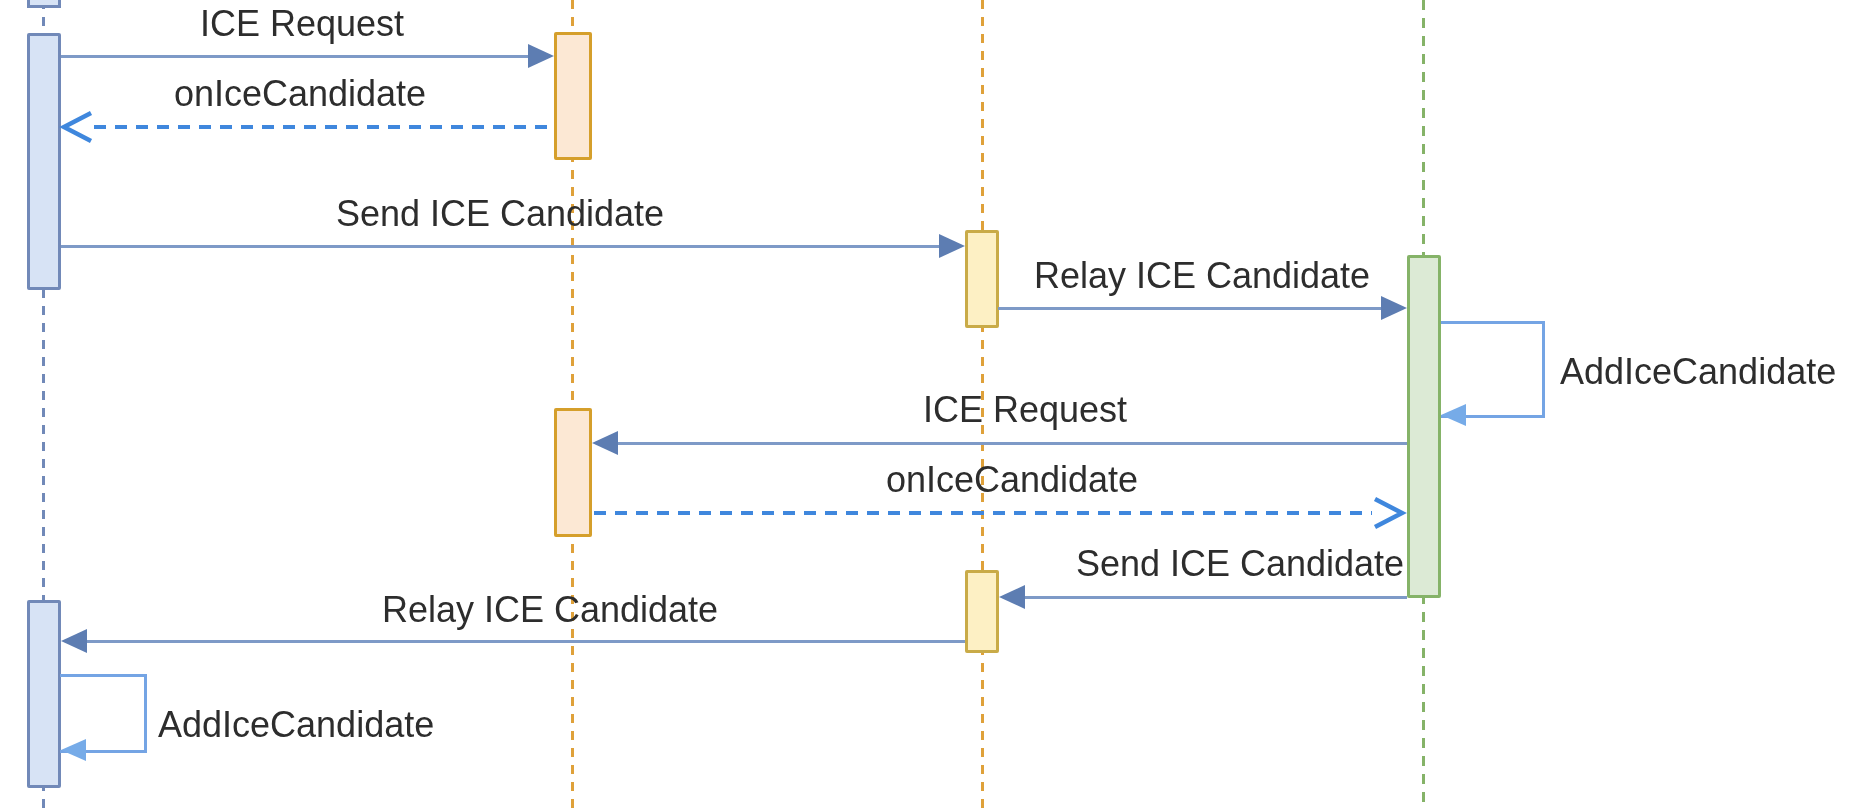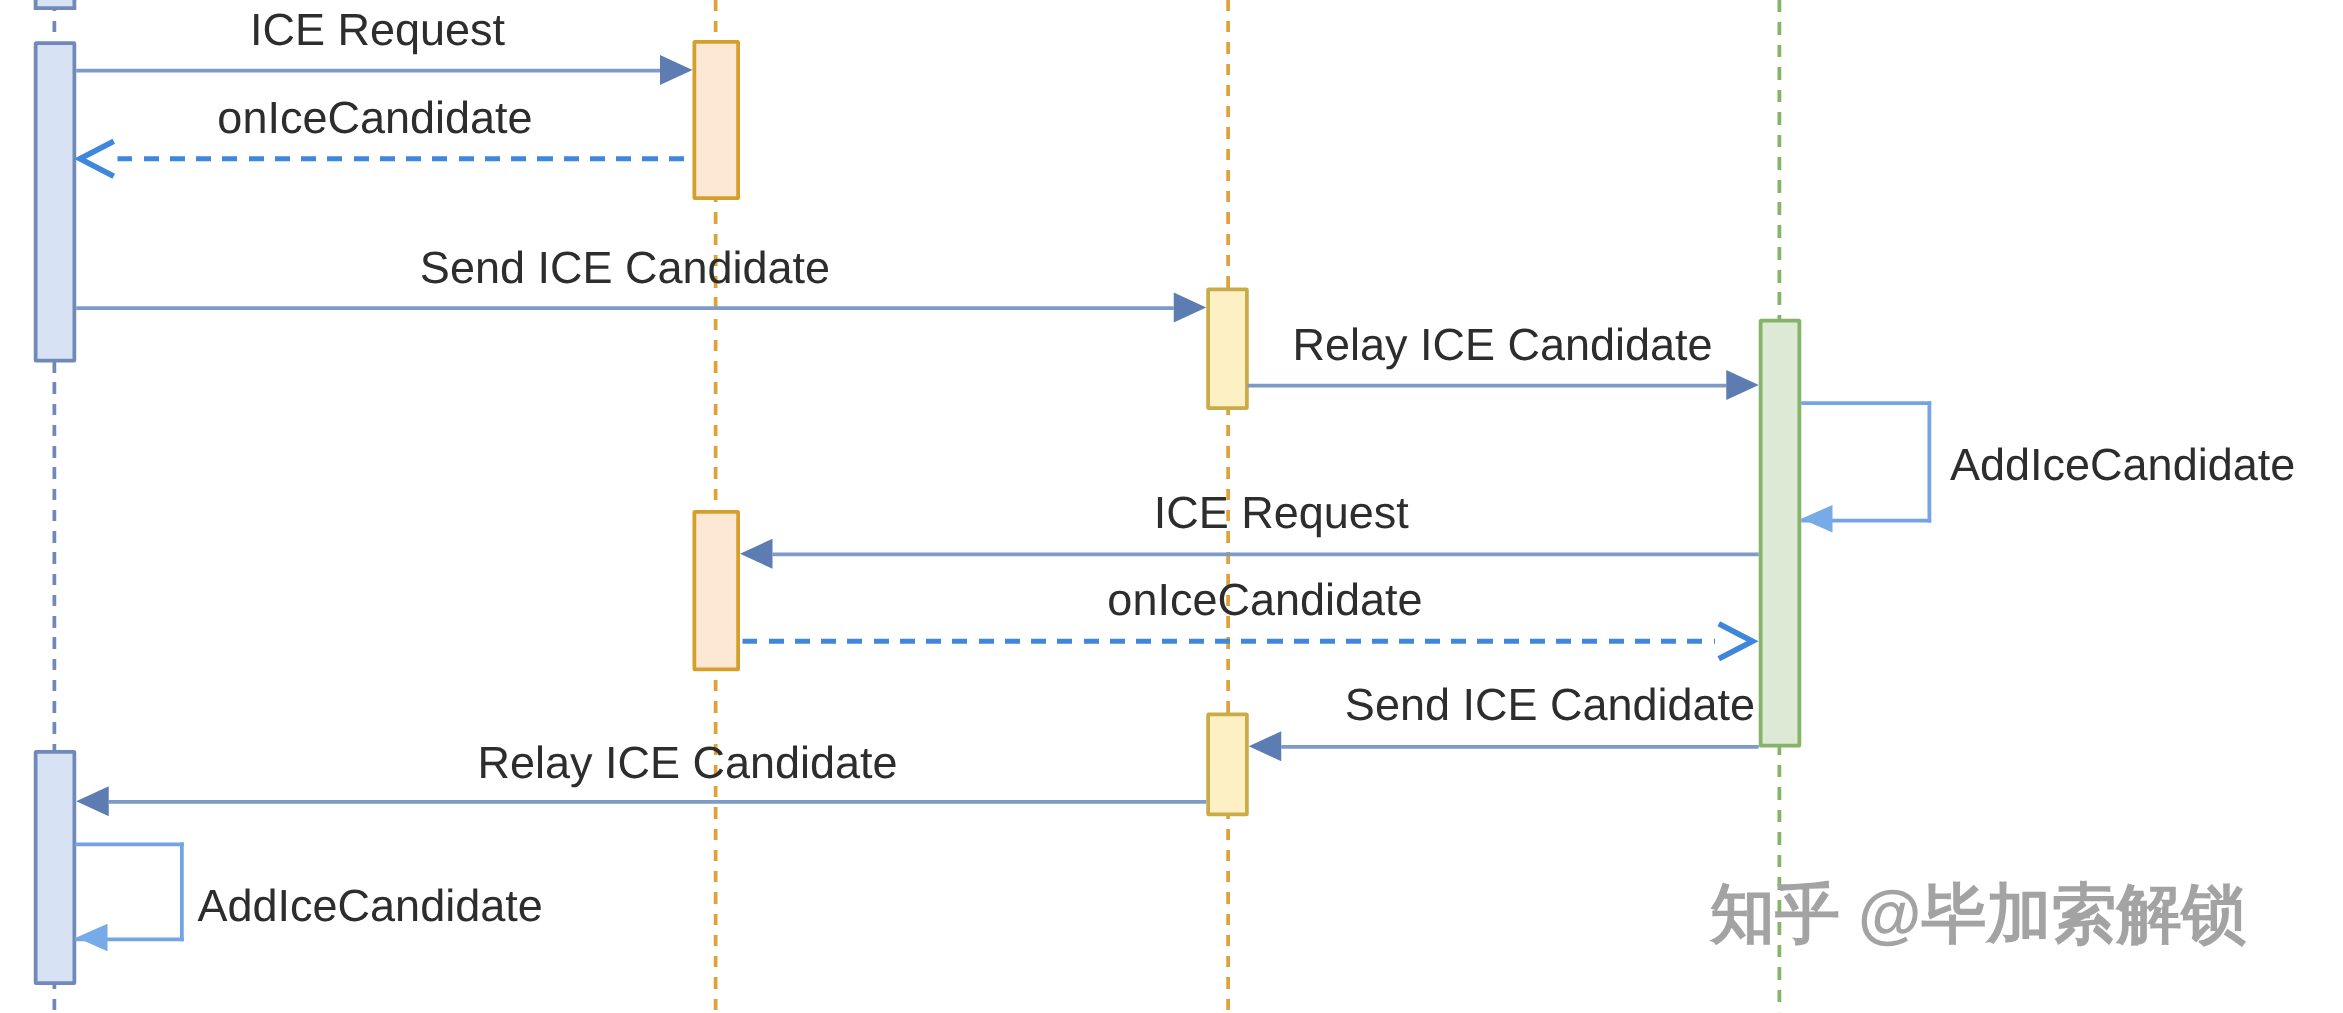--- a/index.html
+++ b/index.html
@@ -95,15 +95,14 @@
   <div class="msg-label centered" style="left:1240px;top:544px;">Send ICE Candidate</div>
 
   <div class="solid" style="left:87px;top:640px;width:878px;"></div>
   <div class="head head-l" style="left:61px;top:629px;"></div>
   <div class="msg-label centered" style="left:550px;top:590px;">Relay ICE Candidate</div>
 
   <div class="loop" style="left:60px;top:674px;width:87px;height:79px;"></div>
   <div class="head head-loop" style="left:61px;top:739px;"></div>
   <div class="msg-label" style="left:158px;top:705px;">AddIceCandidate</div>
 
-  <div class="watermark" style="left:1368px;top:702px;">知乎 @毕加索解锁</div>
 
 </div>
 
 </body></html>

